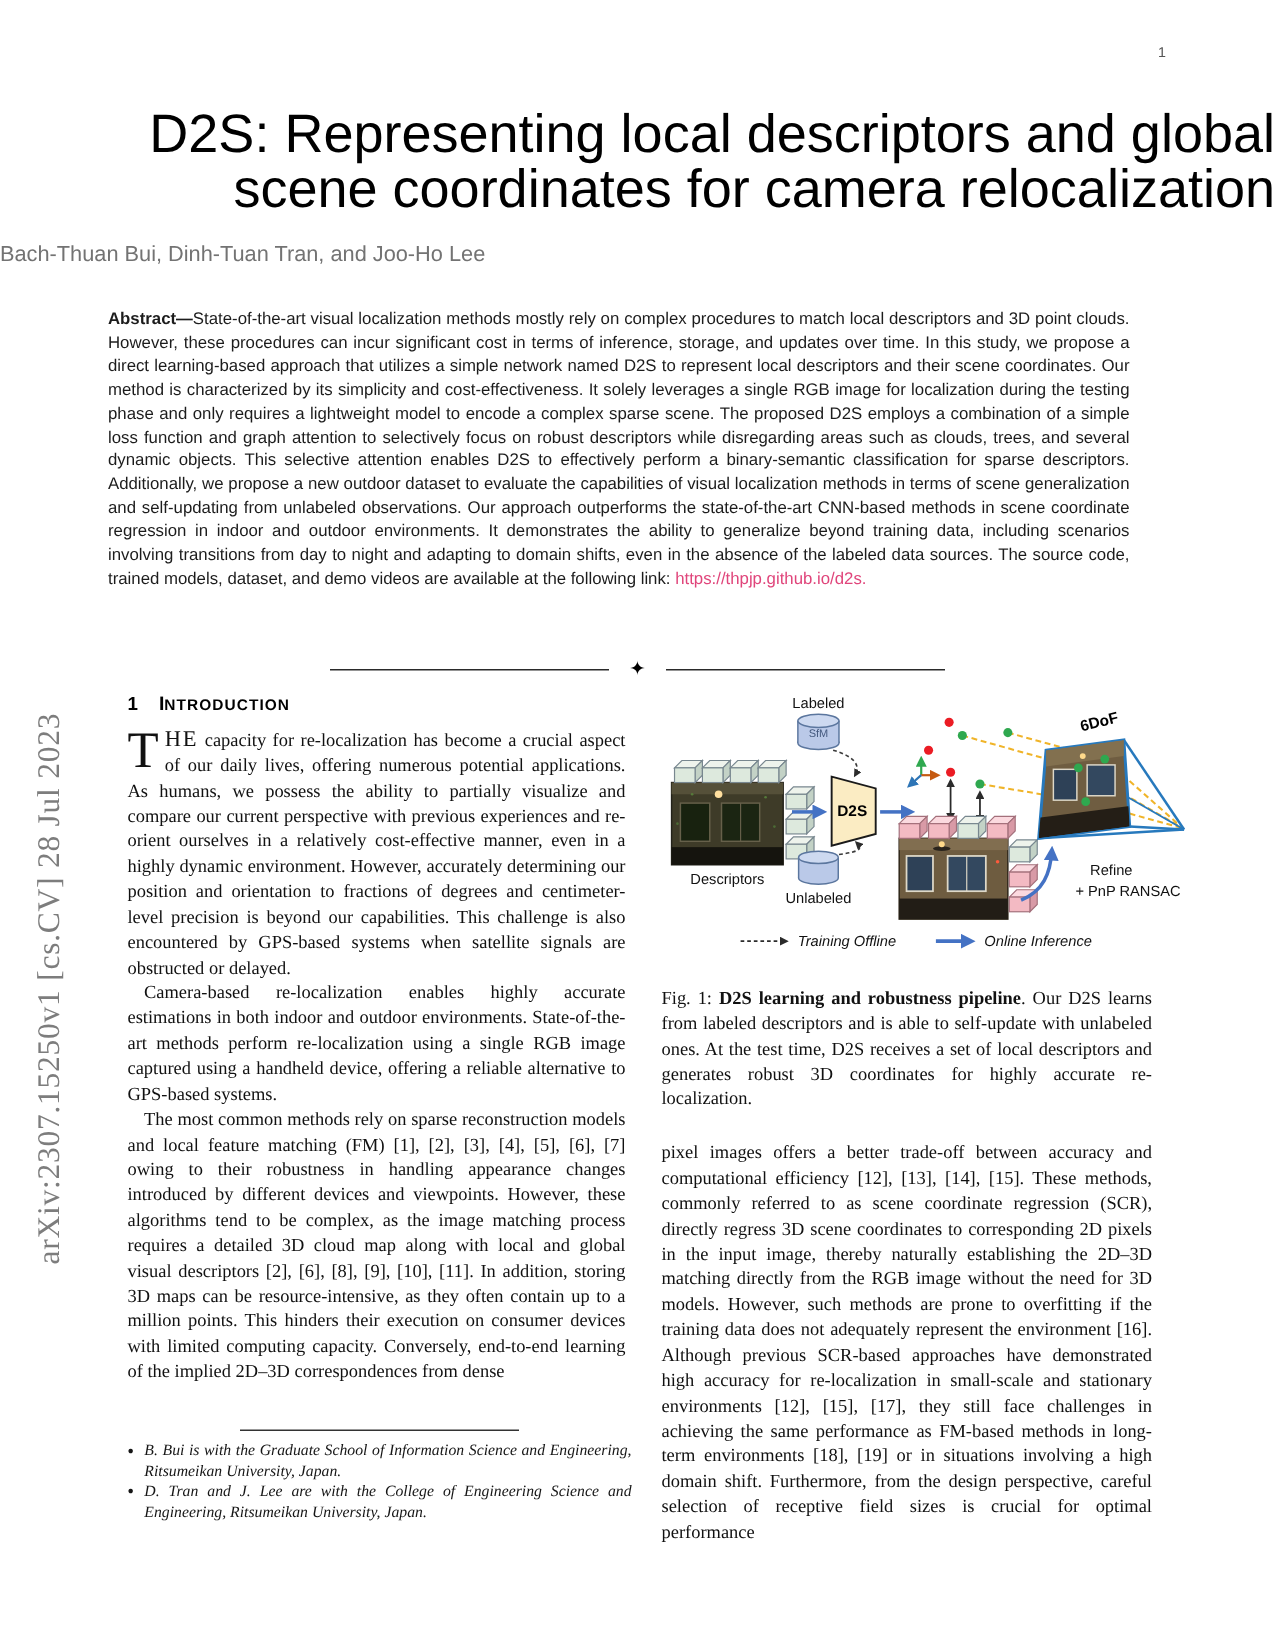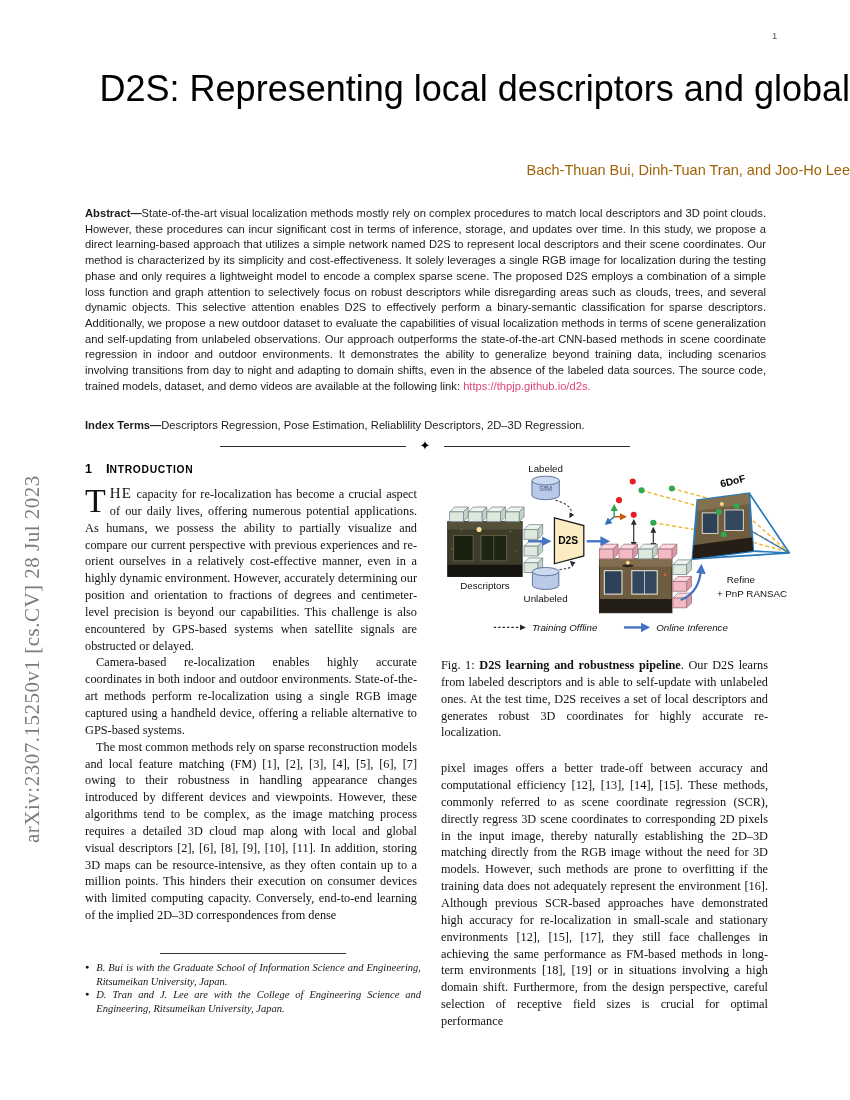--- a/index.html
+++ b/index.html
@@ -4,23 +4,23 @@
 <style>
   html,body{margin:0;padding:0;background:#fff;}
   .page{position:relative;width:850px;height:1100px;background:#ffffff;overflow:hidden;
         font-family:"Liberation Serif",serif;color:#111;}
   .pageno{position:absolute;top:30px;left:772px;font:9.5px "Liberation Sans",sans-serif;color:#555;}
   .arxiv{position:absolute;left:20px;top:283px;height:560px;writing-mode:vertical-rl;
          transform:rotate(180deg);font-family:"Liberation Serif",serif;font-size:21px;
          color:#7d7d7d;letter-spacing:.5px;white-space:nowrap;}
   .title{position:absolute;top:70px;left:0;width:850px;text-align:right;
          font-family:"Liberation Sans",sans-serif;font-size:36px;line-height:37px;color:#000;font-weight:400;}
-  .authors{position:absolute;top:162px;left:0;width:850px;text-align:right;
-         font-family:"Liberation Sans",sans-serif;font-size:14.5px;color:#a16207;}
-  .abstract{position:absolute;top:206px;left:85px;width:681px;
+  .authors{position:absolute;top:162px;left:0;width:850px;text-align:left;
+         font-family:"Liberation Sans",sans-serif;font-size:14.5px;color:#737373;}
+  .abstract{position:absolute;top:206px;left:72px;width:681px;
          font-family:"Liberation Sans",sans-serif;font-size:11.2px;line-height:15.7px;
          text-align:justify;color:#1c1c1c;}
   .abstract b,.indexterms b{font-weight:bold;}
   .link{color:#e0457b;text-decoration:none;}
   .indexterms{position:absolute;top:419px;left:85px;width:681px;
          font-family:"Liberation Sans",sans-serif;font-size:11.2px;color:#1c1c1c;}
   .separator{position:absolute;top:441px;left:0;width:850px;display:flex;align-items:center;justify-content:center;gap:14px;}
   .separator .line{width:186px;height:1px;background:#2a2a2a;}
   .separator .diamond{font-size:13px;color:#000;line-height:10px;}
   .columns{position:absolute;top:459px;left:85px;width:683px;display:flex;gap:24px;}
@@ -49,48 +49,46 @@
 <body>
 
 <div class="page">
 
   <div class="pageno">1</div>
 
   <div class="arxiv">arXiv:2307.15250v1  [cs.CV]  28 Jul 2023</div>
 
   <div class="title">
     <span>D2S: Representing local descriptors and global</span><br>
+    <span>scene coordinates for camera relocalization</span>
   </div>
 
   <div class="authors">Bach-Thuan Bui, Dinh-Tuan Tran, and  Joo-Ho Lee</div>
 
   <div class="abstract">
     <b>Abstract</b><b>—</b><span>State-of-the-art visual localization methods mostly rely on complex procedures to match local descriptors and 3D point clouds. However, these procedures can incur significant cost in terms of inference, storage, and updates over time. In this study, we propose a direct learning-based approach that utilizes a simple network named D2S to represent local descriptors and their scene coordinates. Our method is characterized by its simplicity and cost-effectiveness. It solely leverages a single RGB image for localization during the testing phase and only requires a lightweight model to encode a complex sparse scene. The proposed D2S employs a combination of a simple loss function and graph attention to selectively focus on robust descriptors while disregarding areas such as clouds, trees, and several dynamic objects. This selective attention enables D2S to effectively perform a binary-semantic classification for sparse descriptors. Additionally, we propose a new outdoor dataset to evaluate the capabilities of visual localization methods in terms of scene generalization and self-updating from unlabeled observations. Our approach outperforms the state-of-the-art CNN-based methods in scene coordinate regression in indoor and outdoor environments. It demonstrates the ability to generalize beyond training data, including scenarios involving transitions from day to night and adapting to domain shifts, even in the absence of the labeled data sources. The source code, trained models, dataset, and demo videos are available at the following link: </span><a class="link" href="#">https://thpjp.github.io/d2s</a><span class="link">.</span>
   </div>
 
-  <div class="indexterms">
-    <b>Index Terms</b><b>—</b><span>Descriptors Regression, Pose Estimation, Reliablility Descriptors, 2D–3D Regression.</span>
-  </div>
 
   <div class="separator">
     <div class="line"></div>
     <div class="diamond">✦</div>
     <div class="line"></div>
   </div>
 
   <div class="columns">
 
     <div class="col-left">
       <h2 class="sec">
         <span class="num">1</span><span class="sc-first">I</span><span class="sc-rest">NTRODUCTION</span>
       </h2>
       <p>
         <span class="dropcap">T</span><span class="hesc">HE</span><span> capacity for re-localization has become a crucial aspect of our daily lives, offering numerous potential applications. As humans, we possess the ability to partially visualize and compare our current perspective with previous experiences and re-orient ourselves in a relatively cost-effective manner, even in a highly dynamic environment. However, accurately determining our position and orientation to fractions of degrees and centimeter-level precision is beyond our capabilities. This challenge is also encountered by GPS-based systems when satellite signals are obstructed or delayed.</span>
       </p>
-      <p class="indent">Camera-based re-localization enables highly accurate coordinates in both indoor and outdoor environments. State-of-the-art methods perform re-localization using a single RGB image captured using a handheld device, offering a reliable alternative to GPS-based systems.</p>
+      <p class="indent">Camera-based re-localization enables highly accurate estimations in both indoor and outdoor environments. State-of-the-art methods perform re-localization using a single RGB image captured using a handheld device, offering a reliable alternative to GPS-based systems.</p>
       <p class="indent">The most common methods rely on sparse reconstruction models and local feature matching (FM) [1], [2], [3], [4], [5], [6], [7] owing to their robustness in handling appearance changes introduced by different devices and viewpoints. However, these algorithms tend to be complex, as the image matching process requires a detailed 3D cloud map along with local and global visual descriptors [2], [6], [8], [9], [10], [11]. In addition, storing 3D maps can be resource-intensive, as they often contain up to a million points. This hinders their execution on consumer devices with limited computing capacity. Conversely, end-to-end learning of the implied 2D–3D correspondences from dense</p>
     </div>
 
     <div class="col-right">
 
       <div class="figwrap">
         <svg width="364" height="186" viewBox="0 0 370 190">
           <defs>
             <marker id="ab" viewBox="0 0 10 10" refX="7" refY="5" markerWidth="4.2" markerHeight="4.2" orient="auto-start-reverse">
                 <path d="M0,0L10,5L0,10z" fill="#4472c4"></path>

